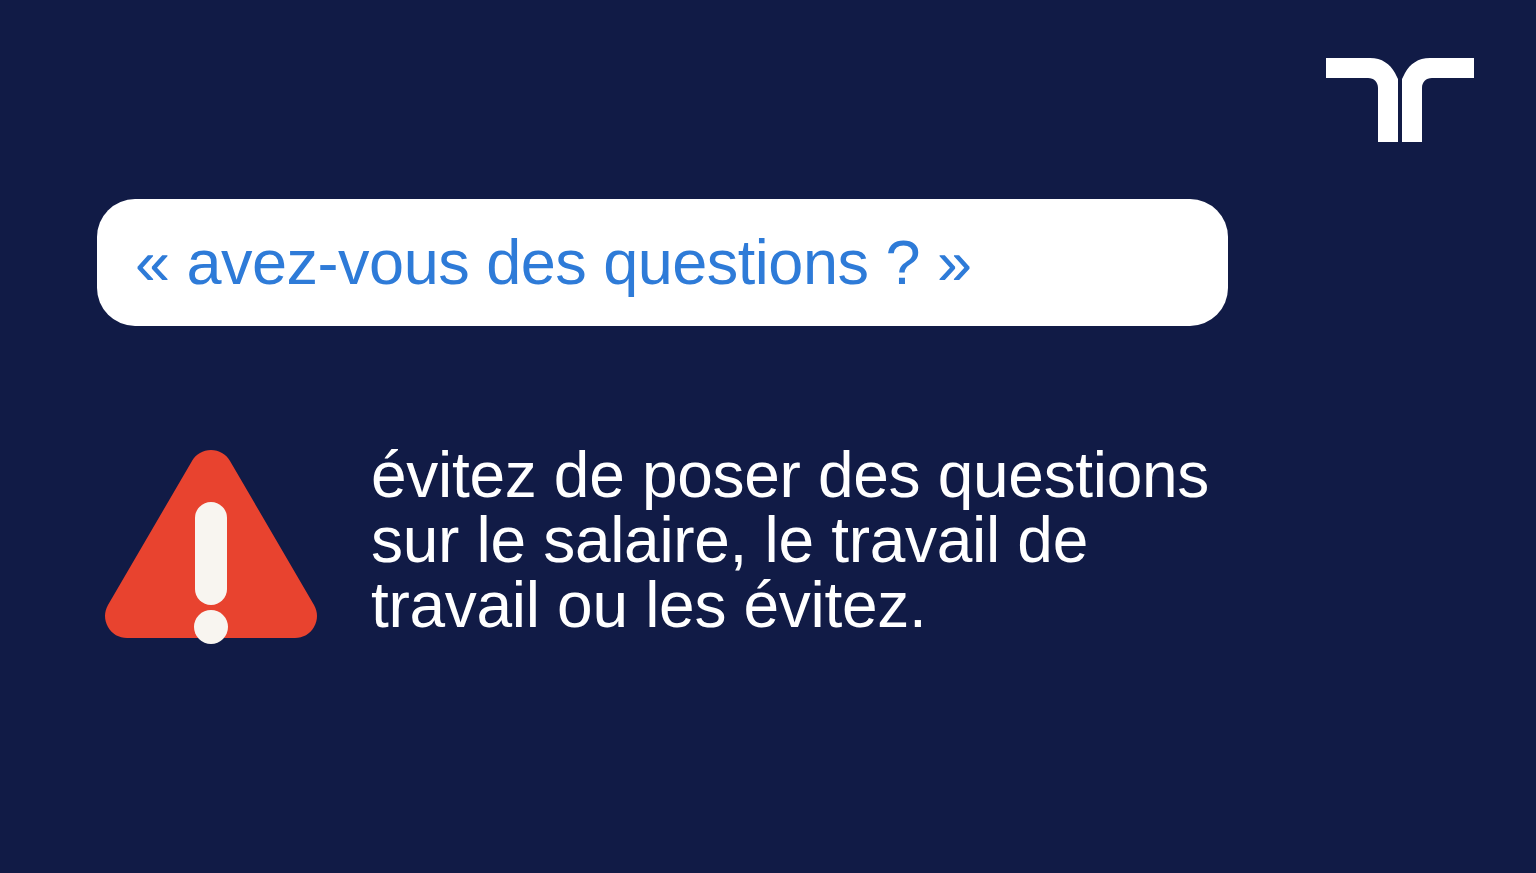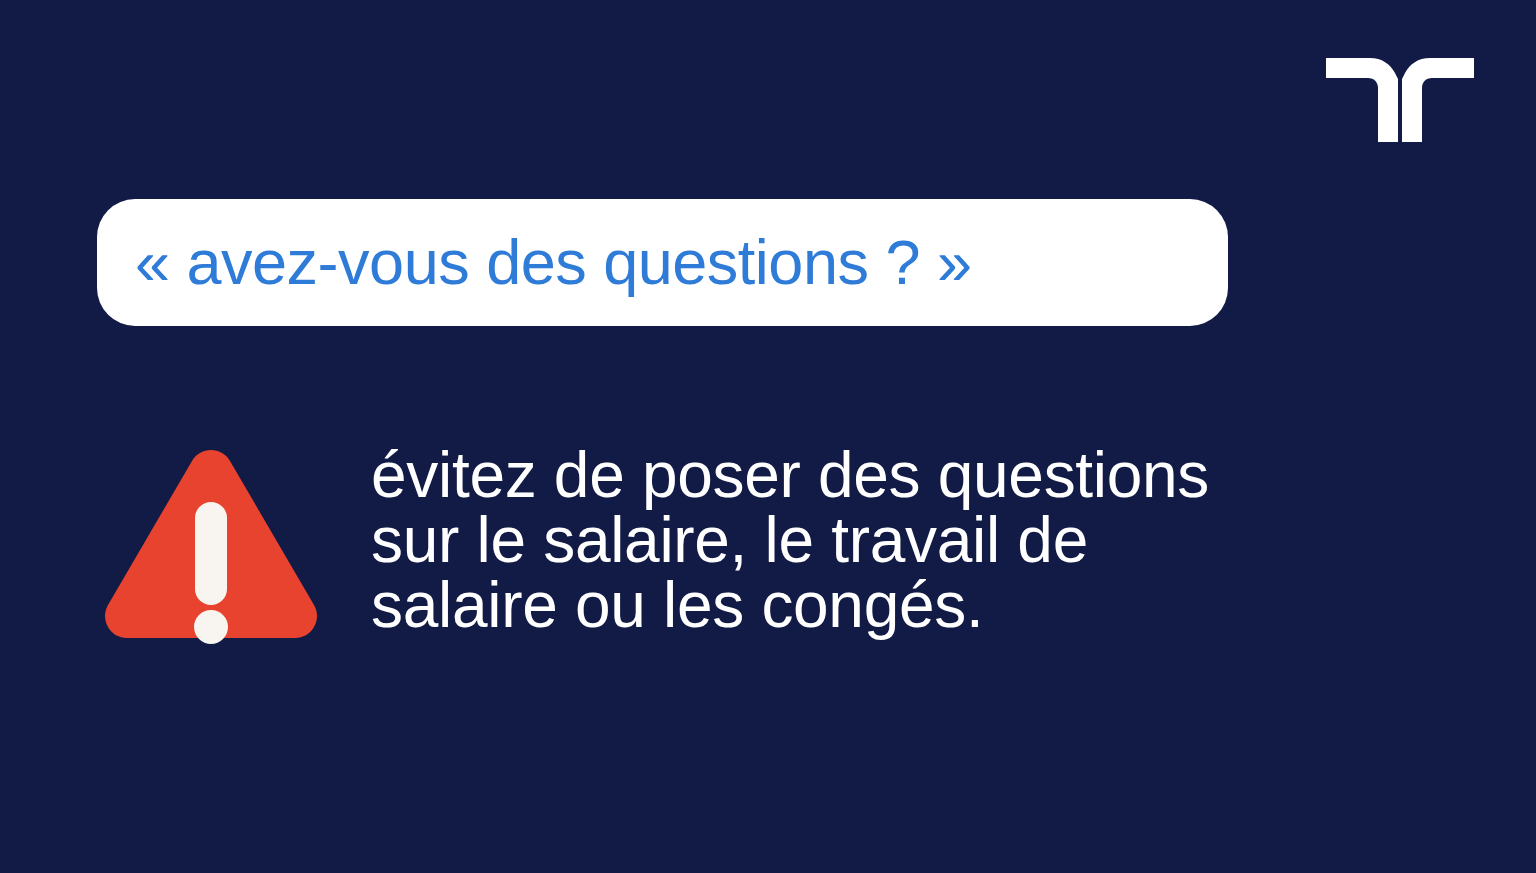--- a/index.html
+++ b/index.html
@@ -123,18 +123,18 @@
                  L92 17
                  C96 10 103 6 111 6 Z" fill="#E8432F"></path>
         <rect x="95" y="58" width="32" height="103" rx="16" fill="#F8F5F0"></rect>
         <circle cx="111" cy="183" r="17" fill="#F8F5F0"></circle>
       </svg>
     </div>
 
     <div class="warning-body">
       <div class="warning-line">évitez de poser des questions</div>
       <div class="warning-line">sur le salaire, le travail de</div>
-      <div class="warning-line">salaire ou les congés.</div>
+      <div class="warning-line">travail ou les évitez.</div>
     </div>
 
   </div>
 
 </div>
 
 </body></html>

